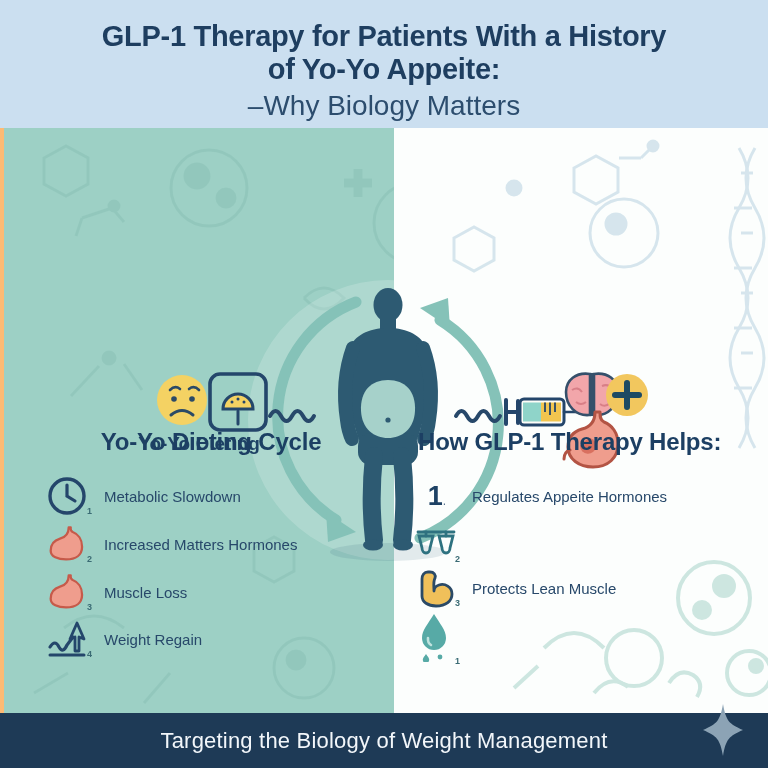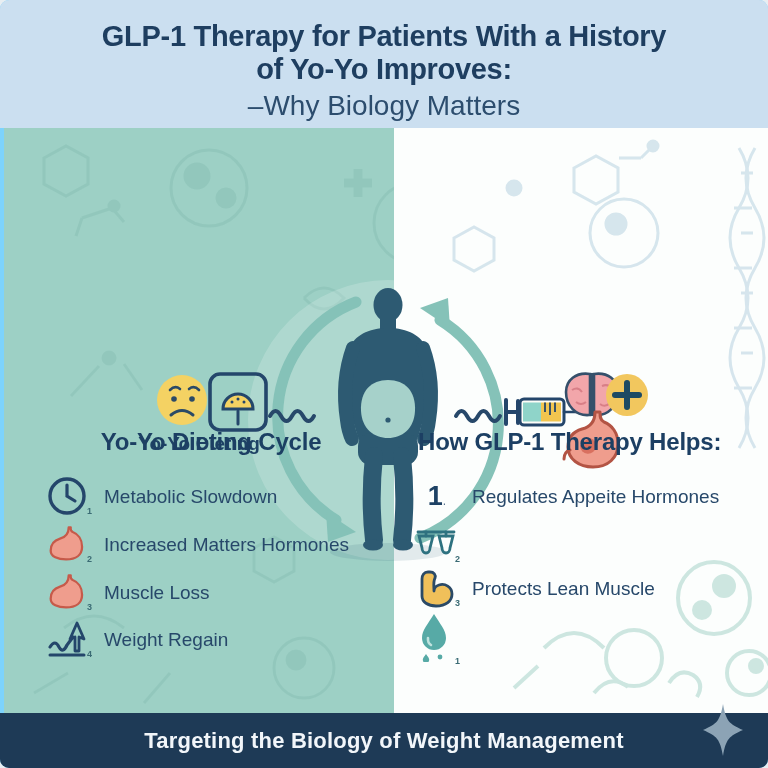--- a/index.html
+++ b/index.html
@@ -1,18 +1,18 @@
 <!DOCTYPE html>
 <html><head>
 <meta charset="utf-8">
 <style>
   html,body{margin:0;padding:0;background:#e8eef2;}
   .page{
     position:relative;width:768px;height:768px;overflow:hidden;
-    font-family:"Liberation Sans",sans-serif;color:#24466b;background:#7dd3fc;border-radius:9px;
+    font-family:"Liberation Sans",sans-serif;color:#24466b;background:#fdba74;
   }
   
   .header{
     position:absolute;left:0;top:0;width:768px;height:128px;
     background:#cbdff0;text-align:center;
   }
   .title-line{font-weight:bold;font-size:29px;letter-spacing:-0.3px;color:#1e3e60;line-height:33px;}
   .title-line1{margin-top:20px;}
   .subtitle{font-size:28px;font-weight:normal;color:#2c4d6e;margin-top:4px;}
   
@@ -23,43 +23,43 @@
   .scene{position:absolute;left:0;top:0;width:768px;height:768px;pointer-events:none;}
   
   .col-heading{position:absolute;font-weight:bold;font-size:24px;color:#1c3f63;letter-spacing:-0.2px;}
   .col-heading.left{left:16px;top:428px;width:390px;text-align:center;}
   .col-heading.right{left:418px;top:428px;width:330px;text-align:left;}
   .list-row{position:absolute;display:flex;align-items:center;height:44px;}
   .icon-cell{width:46px;height:44px;position:relative;flex:0 0 46px;}
   .icon-cell .sub{
     position:absolute;right:0px;bottom:2px;font-size:9px;color:#3a6b74;font-weight:bold;
   }
-  .row-label{font-size:19px;color:#27486a;padding-left:12px;line-height:23px;}
+  .row-label{font-size:15px;color:#27486a;padding-left:12px;line-height:23px;}
   .big-num{font-size:27px;font-weight:bold;color:#1e4265;width:46px;text-align:center;}
   .big-num .dot{font-size:12px;font-weight:normal;color:#55708c;}
   
   .yoyo-label{position:absolute;left:120px;top:305px;width:150px;text-align:center;
     font-weight:bold;font-size:19px;color:#1e4265;}
   
   .footer{
     position:absolute;left:0;top:713px;width:768px;height:55px;background:#1e3a56;
     display:flex;align-items:center;justify-content:center;
   }
-  .footer-text{color:#f2f6fa;font-weight:bold;font-size:22px;letter-spacing:0.2px;text-align:right;}
+  .footer-text{color:#f2f6fa;font-weight:normal;font-size:22px;letter-spacing:0.2px;text-align:right;}
   .sparkle{position:absolute;left:700px;top:700px;}
   .decor{position:absolute;pointer-events:none;}
 </style>
 </head>
 <body>
 
 <div class="page">
 
   <div class="header">
     <div class="title-line title-line1">GLP-1 Therapy for Patients With a History</div>
-    <div class="title-line">of Yo-Yo Improves:</div>
+    <div class="title-line">of Yo-Yo Appeite:</div>
     <div class="subtitle">–Why Biology Matters</div>
   </div>
 
   <div class="main">
     <div class="half-left"></div>
     <div class="half-right"></div>
 
     <svg class="decor" style="left:0;top:0" width="390" height="585" viewBox="0 0 390 585">
       <g stroke="#1f6a60" fill="none" stroke-width="3" opacity="0.08">
         <circle cx="205" cy="60" r="38"></circle>

